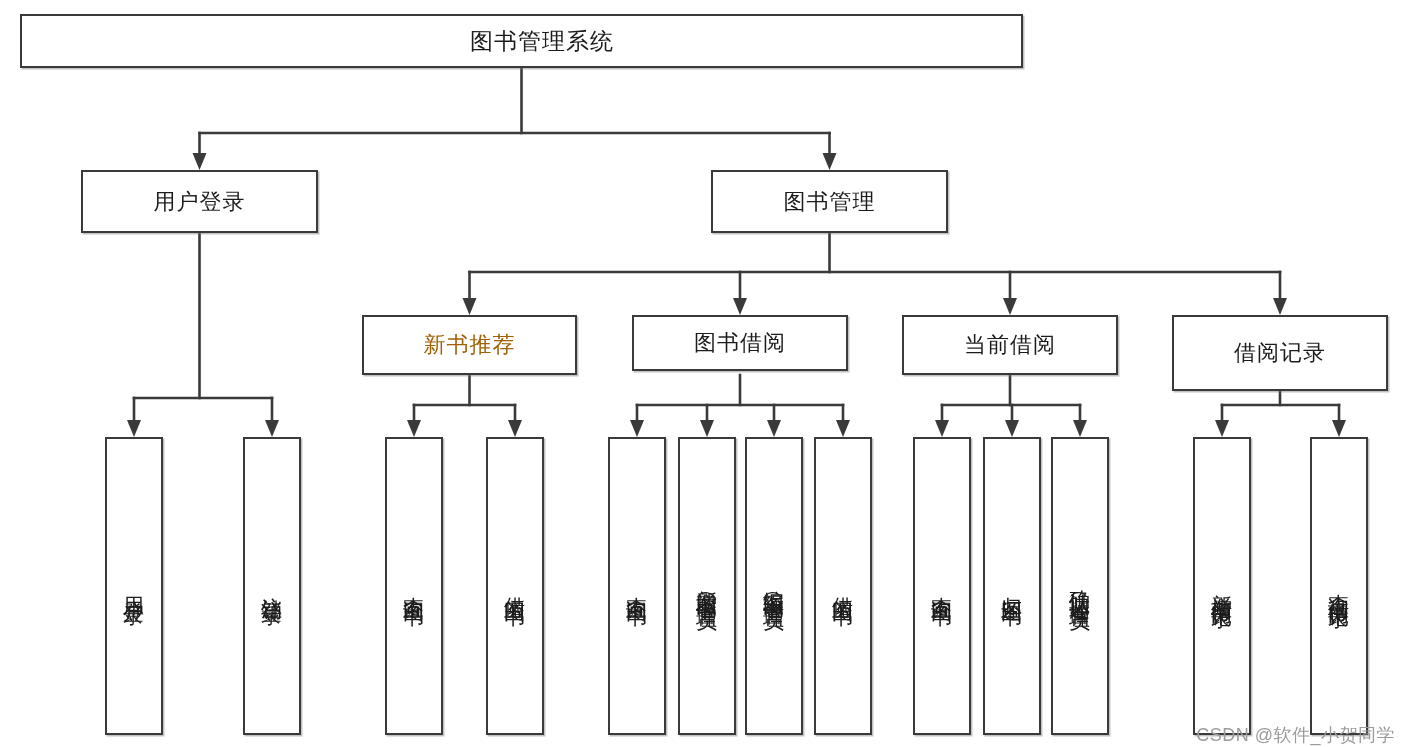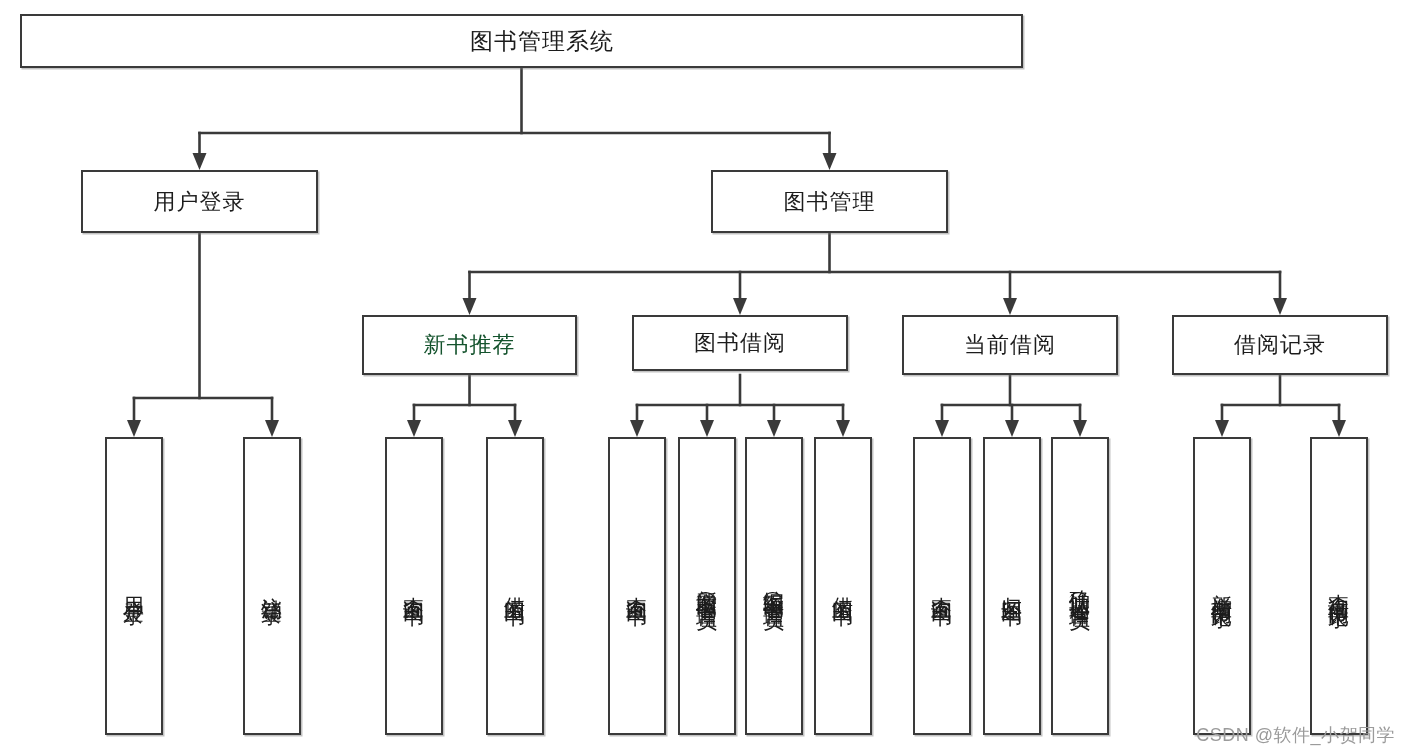--- a/index.html
+++ b/index.html
@@ -117,29 +117,29 @@
       <div class="node" style="left: 20px; top: 14px; width: 1003px; height: 54px; border-color: rgb(58, 58, 58); background: rgb(255, 255, 255); padding-left: 41px;">
         <span class="lbl" style="color: rgb(28, 28, 28); font-size: 23px;">图书管理系统</span>
       </div>
       <div class="node" style="left: 81px; top: 170px; width: 237px; height: 63px; border-color: rgb(58, 58, 58); background: rgb(255, 255, 255);">
         <span class="lbl" style="color: rgb(28, 28, 28);">用户登录</span>
       </div>
       <div class="node" style="left: 711px; top: 170px; width: 237px; height: 63px; border-color: rgb(58, 58, 58); background: rgb(255, 255, 255);">
         <span class="lbl" style="color: rgb(28, 28, 28);">图书管理</span>
       </div>
       <div class="node" style="left: 362px; top: 315px; width: 215px; height: 60px; border-color: rgb(58, 58, 58); background: rgb(255, 255, 255);">
-        <span class="lbl" style="color: #14532d;">新书推荐</span>
+        <span class="lbl" style="color: #a16207;">新书推荐</span>
       </div>
       <div class="node" style="left: 632px; top: 315px; width: 216px; height: 56px; border-color: rgb(58, 58, 58); background: rgb(255, 255, 255);">
         <span class="lbl" style="color: rgb(28, 28, 28);">图书借阅</span>
       </div>
       <div class="node" style="left: 902px; top: 315px; width: 216px; height: 60px; border-color: rgb(58, 58, 58); background: rgb(255, 255, 255);">
         <span class="lbl" style="color: rgb(28, 28, 28);">当前借阅</span>
       </div>
-      <div class="node" style="left: 1172px; top: 315px; width: 216px; height: 60px; border-color: rgb(58, 58, 58); background: rgb(255, 255, 255);">
+      <div class="node" style="left: 1172px; top: 315px; width: 216px; height: 76px; border-color: rgb(58, 58, 58); background: rgb(255, 255, 255);">
         <span class="lbl" style="color: rgb(28, 28, 28);">借阅记录</span>
       </div>
       <div class="node leaf" style="left: 105px; top: 437px; width: 58px; height: 298px; border-color: rgb(58, 58, 58); background: rgb(255, 255, 255);">
         <span class="lbl" style="color: rgb(28, 28, 28);">用户登录</span>
       </div>
       <div class="node leaf" style="left: 243px; top: 437px; width: 58px; height: 298px; border-color: rgb(58, 58, 58); background: rgb(255, 255, 255);">
         <span class="lbl" style="color: rgb(28, 28, 28);">注销登录</span>
       </div>
       <div class="node leaf" style="left: 385px; top: 437px; width: 58px; height: 298px; border-color: rgb(58, 58, 58); background: rgb(255, 255, 255);">
         <span class="lbl" style="color: rgb(28, 28, 28);">查询图书</span>

